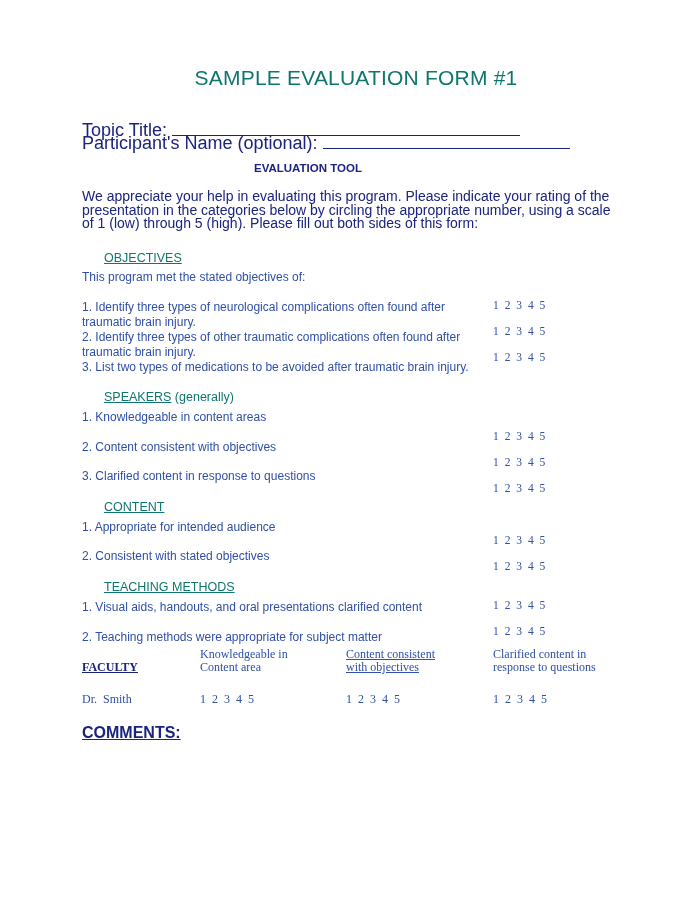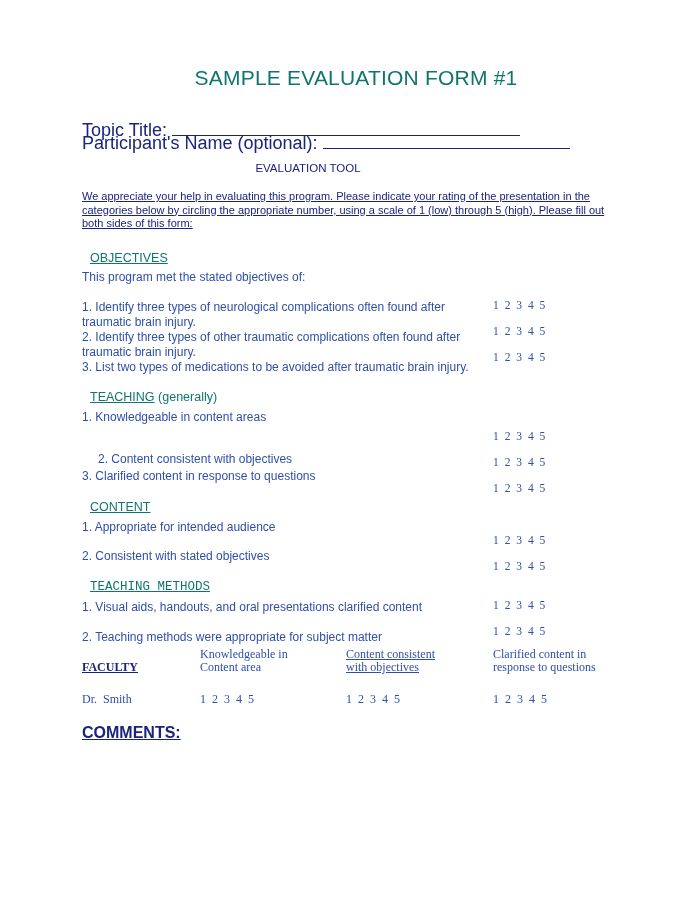--- a/index.html
+++ b/index.html
@@ -6,23 +6,23 @@
   body { width: 696px; height: 900px; position: relative; overflow: hidden; }
   .abs { position: absolute; white-space: nowrap; }
   .sans { font-family: "Liberation Sans", sans-serif; }
   .serif { font-family: "Liberation Serif", serif; }
   .navy { color: #1a237e; }
   .blue { color: #2f4fa8; }
   .black { color: #0f766e; padding-left: 8px; }
   .title { font-size: 21px; top: 66px; left: 0; width: 696px; text-align: center; letter-spacing: 0.2px; }
   .field { font-size: 18px; left: 82px; text-align: center; }
   .field .line { display: inline-block; border-bottom: 1px solid #1a237e; height: 12px; vertical-align: baseline; }
-  .evaltool { font-size: 11.5px; font-weight: normal; top: 162px; left: 0; width: 616px; text-align: center; }
-  .intro { font-size: 11px; left: 82px; top: 190px; width: 540px; white-space: normal; line-height: 13.5px; text-decoration: underline; }
-  .section { font-size: 12.5px; left: 82px; }
+  .evaltool { font-size: 11.5px; font-weight: bold; top: 162px; left: 0; width: 616px; text-align: center; }
+  .intro { font-size: 14px; left: 82px; top: 190px; width: 540px; white-space: normal; line-height: 13.5px; }
+  .section { font-size: 12.5px; left: 96px; }
   .section .u { text-decoration: underline; }
   .item { font-size: 12px; left: 82px; }
   .rating { font-size: 11.5px; left: 493px; word-spacing: 3px; }
   .faculty-h { font-size: 12px; font-weight: bold; text-decoration: underline; left: 82px; top: 660px; }
   .fac-col { font-size: 12px; line-height: 13px; white-space: nowrap; }
   .fac-val { font-size: 12px; word-spacing: 3px; }
   .comments { font-size: 16px; font-weight: bold; text-decoration: underline; left: 82px; top: 724px; }
 </style>
 </head>
 <body>
@@ -52,38 +52,38 @@
 <div class="abs serif blue rating" style="top:299px;">1 2 3 4 5</div>
 
 <div class="abs sans blue item" style="top:330px;">2. Identify three types of other traumatic complications often found after</div>
 <div class="abs sans blue item" style="top:345px;">traumatic brain injury.</div>
 <div class="abs serif blue rating" style="top:325px;">1 2 3 4 5</div>
 
 <div class="abs sans blue item" style="top:360px;">3. List two types of medications to be avoided after traumatic brain injury.</div>
 <div class="abs serif blue rating" style="top:351px;">1 2 3 4 5</div>
 
 <div class="abs sans black section" style="top:390px;">
-  <span class="u">TEACHING</span><span> (generally)</span>
+  <span class="u">SPEAKERS</span><span> (generally)</span>
 </div>
 <div class="abs sans blue item" style="top:410px;">1. Knowledgeable in content areas</div>
-<div class="abs sans blue item" style="top:452px;margin-left:16px;">2. Content consistent with objectives</div>
+<div class="abs sans blue item" style="top:440px;">2. Content consistent with objectives</div>
 <div class="abs sans blue item" style="top:469px;">3. Clarified content in response to questions</div>
 <div class="abs serif blue rating" style="top:430px;">1 2 3 4 5</div>
 <div class="abs serif blue rating" style="top:456px;">1 2 3 4 5</div>
 <div class="abs serif blue rating" style="top:482px;">1 2 3 4 5</div>
 
 <div class="abs sans black section" style="top:500px;">
   <span class="u">CONTENT</span>
 </div>
 <div class="abs sans blue item" style="top:520px;">1. Appropriate for intended audience</div>
 <div class="abs sans blue item" style="top:549px;">2. Consistent with stated objectives</div>
 <div class="abs serif blue rating" style="top:534px;">1 2 3 4 5</div>
 <div class="abs serif blue rating" style="top:560px;">1 2 3 4 5</div>
 
-<div class="abs sans black section" style="top:580px;font-family:Liberation Mono, monospace;">
+<div class="abs sans black section" style="top:580px;">
   <span class="u">TEACHING METHODS</span>
 </div>
 <div class="abs sans blue item" style="top:600px;">1. Visual aids, handouts, and oral presentations clarified content</div>
 <div class="abs sans blue item" style="top:630px;text-align:right;">2. Teaching methods were appropriate for subject matter</div>
 <div class="abs serif blue rating" style="top:599px;">1 2 3 4 5</div>
 <div class="abs serif blue rating" style="top:625px;">1 2 3 4 5</div>
 
 <div class="abs serif navy faculty-h">FACULTY</div>
 
 <div class="abs serif blue fac-col" style="left:200px; top:648px;">

